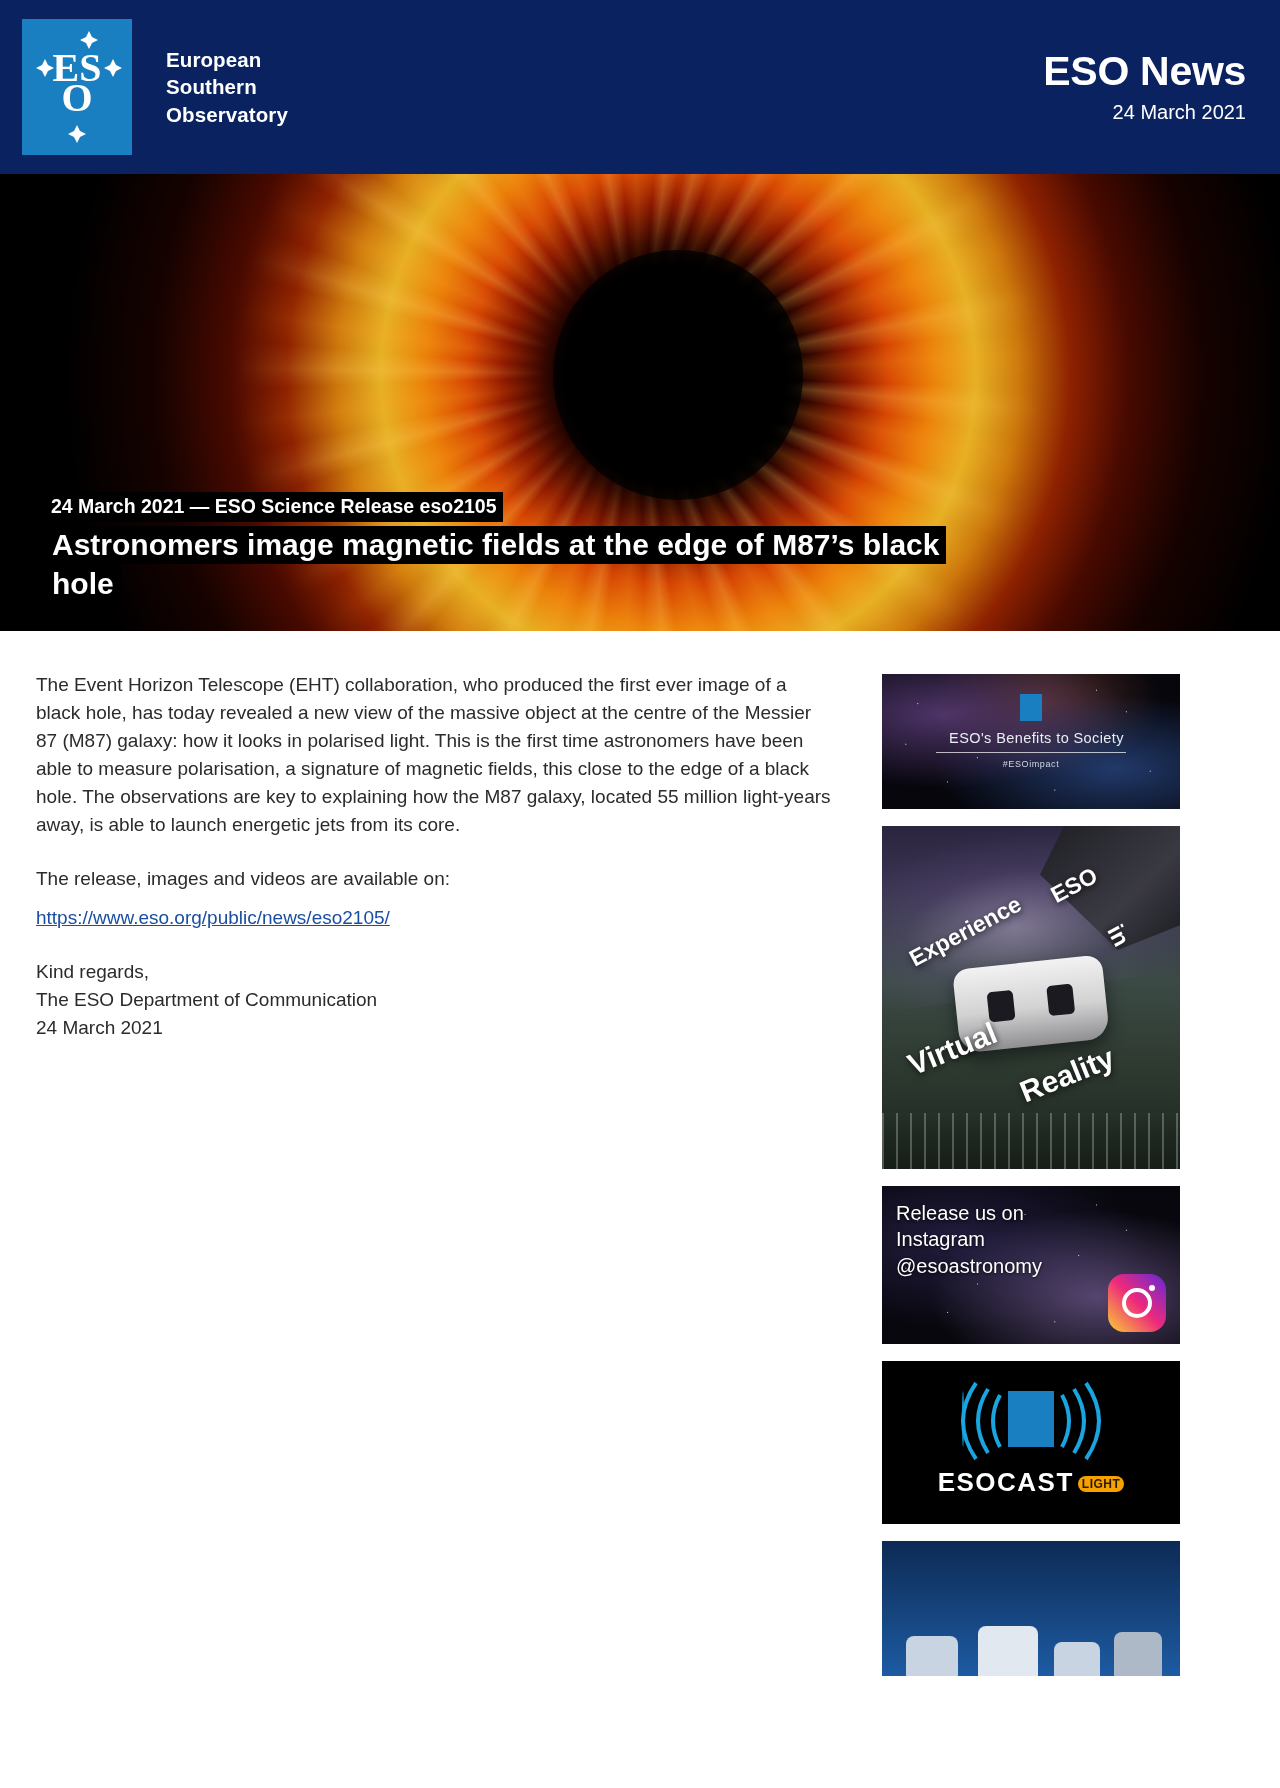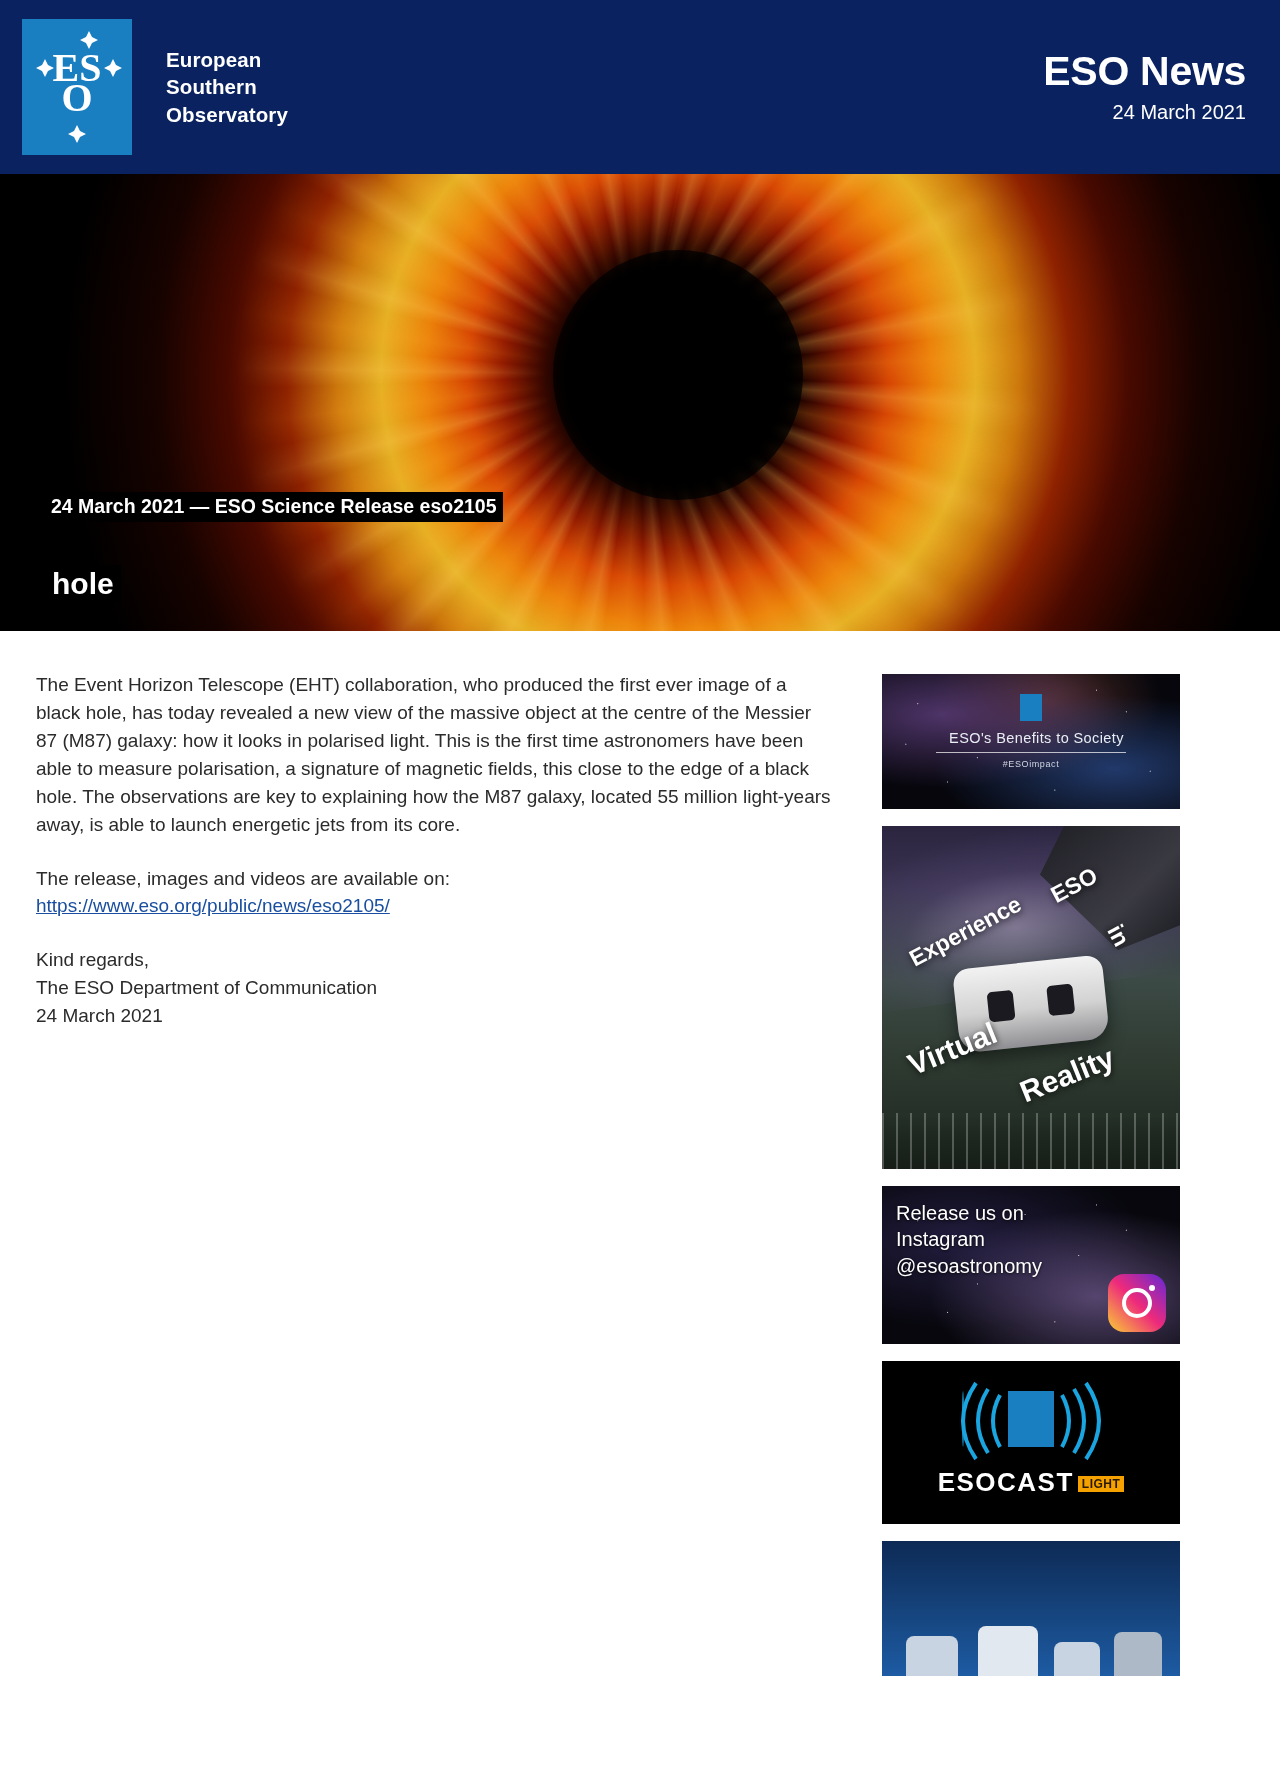--- a/index.html
+++ b/index.html
@@ -142,21 +142,21 @@
     width: 830px;
     padding-left: 14px;
     padding-right: 20px;
   }
   .main-col p {
     margin: 0 0 26px 0;
     font-size: 19px;
     line-height: 1.47;
     color: #2b2b2b;
   }
-  .main-col p.tight { margin-bottom: 0; }
+  .main-col p.tight { margin-bottom: 12px; }
   .main-col a.link {
     color: #1a4fa0;
     text-decoration: underline;
     font-size: 19px;
     line-height: 1.47;
   }
   .signoff { margin-top: 26px; }
   .signoff div {
     font-size: 19px;
     line-height: 1.47;
@@ -304,21 +304,21 @@
   .cast-wave {
     position:absolute; top:34px; border:3px solid #1aa5e0; border-radius:50%;
     width:0; height:48px; opacity:.9;
   }
   .cast-title {
     position:absolute; left:0; right:0; bottom:26px; text-align:center;
     color:#ffffff; font-size:26px; font-weight:700; letter-spacing:1.5px;
   }
   .cast-light {
     background:#f5a200; color:#2a1a00; font-size:12px; font-weight:700;
-    padding:1px 4px; margin-left:4px; vertical-align:3px; letter-spacing:.5px;
+    padding:1px 4px; margin-left:4px; vertical-align:3px; letter-spacing:.5px;border-radius:8px;
   }
 
   
   .promo-360 { height: 135px;
     background: linear-gradient(180deg,#0d2a55 0%, #16457f 55%, #1d5ba3 100%);
   }
   .p360-text {
     position:absolute; left:14px; top:12px; color:#ffffff;
     font-size:19px; line-height:1.3;
   }
@@ -368,21 +368,21 @@
     </div>
   </div>
 
   <div class="hero">
     <div class="hero-img"></div>
     <div class="hero-swirl"></div>
     <div class="hero-core"></div>
     <div class="hero-caption">
       <div class="hero-kicker">24 March 2021 — ESO Science Release eso2105</div>
       <div class="hero-headline">
-        <br>
+        <span class="hl">Astronomers image magnetic fields at the edge of M87’s black</span><br>
         <span class="hl">hole</span>
       </div>
     </div>
   </div>
 
   <div class="content">
 
     <div class="main-col">
       <p>The Event Horizon Telescope (EHT) collaboration, who produced the first ever image of a black hole, has today revealed a new view of the massive object at the centre of the Messier 87 (M87) galaxy: how it looks in polarised light. This is the first time astronomers have been able to measure polarisation, a signature of magnetic fields, this close to the edge of a black hole. The observations are key to explaining how the M87 galaxy, located 55 million light-years away, is able to launch energetic jets from its core.</p>
       <p class="tight">The release, images and videos are available on:</p>

